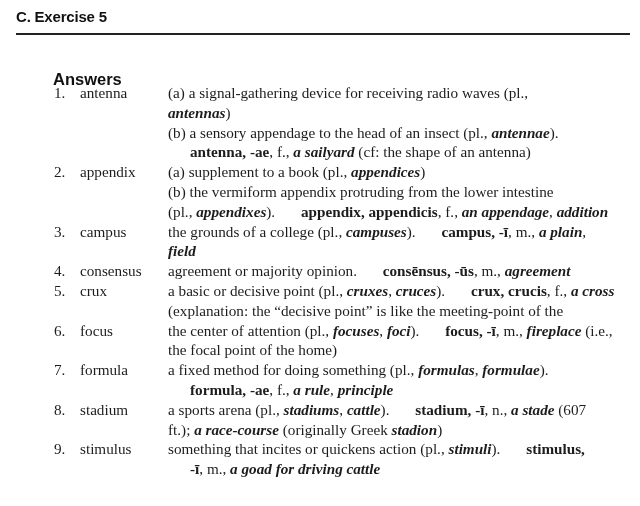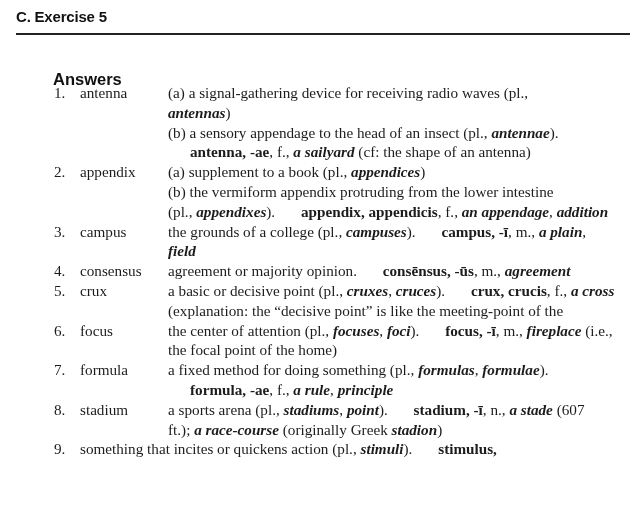--- a/index.html
+++ b/index.html
@@ -150,23 +150,25 @@
     <span class="term">formula</span>
     <span class="def">
         <span class="def-line"><span>a fixed method for doing something (pl., </span><span class="it">formulas</span><span>, </span><span class="it">formulae</span><span>).</span></span>
         <span class="def-line"><span class="b">formula, -ae</span><span>, f., </span><span class="it">a rule</span><span>, </span><span class="it">principle</span></span>
       </span>
   </li>
   <li class="answer">
     <span class="num">8.</span>
     <span class="term">stadium</span>
     <span class="def">
-        <span class="def-line"><span>a sports arena (pl., </span><span class="it">stadiums</span><span>, </span><span class="it">point</span><span>). </span><span class="b">stadium, -ī</span><span>, n., </span><span class="it">a stade</span><span> (607</span></span>
+        <span class="def-line"><span>a sports arena (pl., </span><span class="it">stadiums</span><span>, </span><span class="it">cattle</span><span>). </span><span class="b">stadium, -ī</span><span>, n., </span><span class="it">a stade</span><span> (607</span></span>
         <span class="def-line"><span>ft.); </span><span class="it">a race-course</span><span> (originally Greek </span><span class="it">stadion</span><span>)</span></span>
       </span>
   </li>
   <li class="answer">
     <span class="num">9.</span>
+    <span class="term">stimulus</span>
     <span class="def">
         <span class="def-line"><span>something that incites or quickens action (pl., </span><span class="it">stimuli</span><span>). </span><span class="b">stimulus,</span></span>
+        <span class="def-line"><span class="b">-ī</span><span>, m., </span><span class="it">a goad for driving cattle</span></span>
       </span>
   </li>
 </ol>
 
 </body></html>

